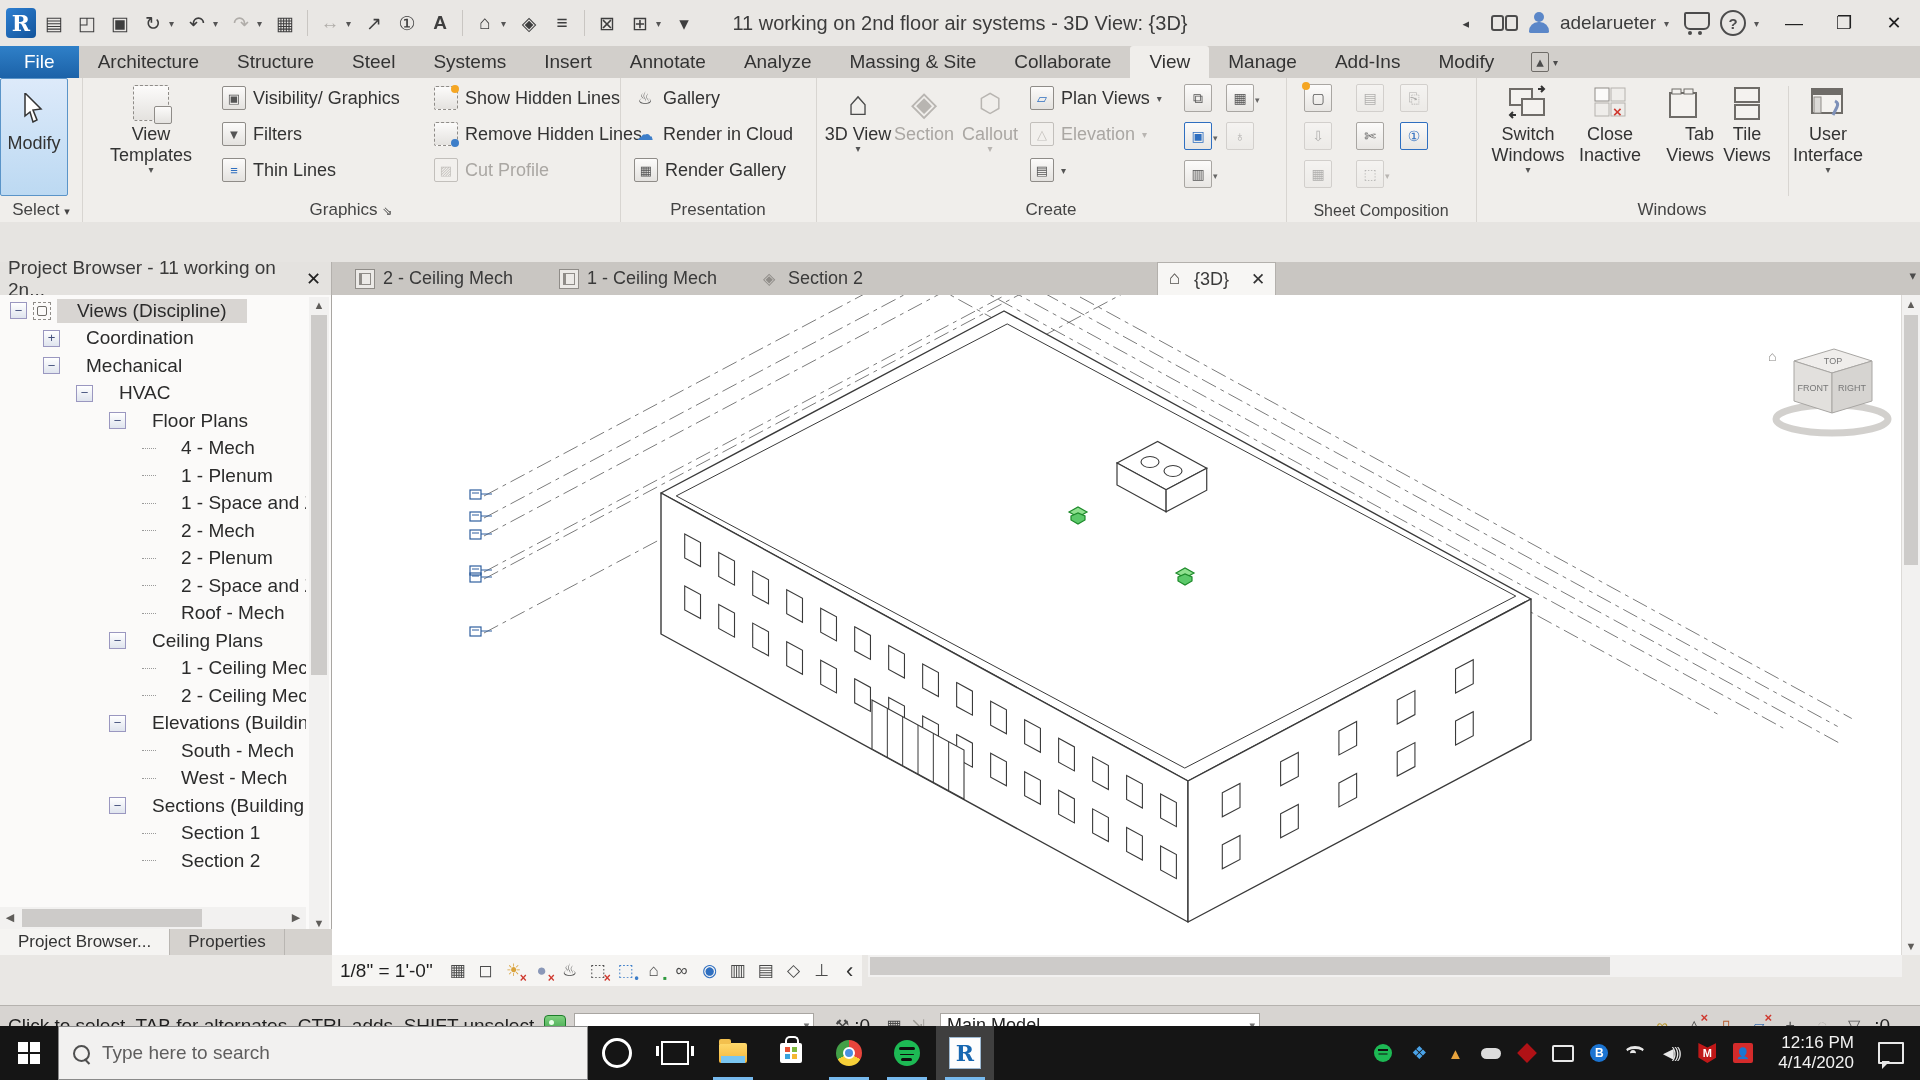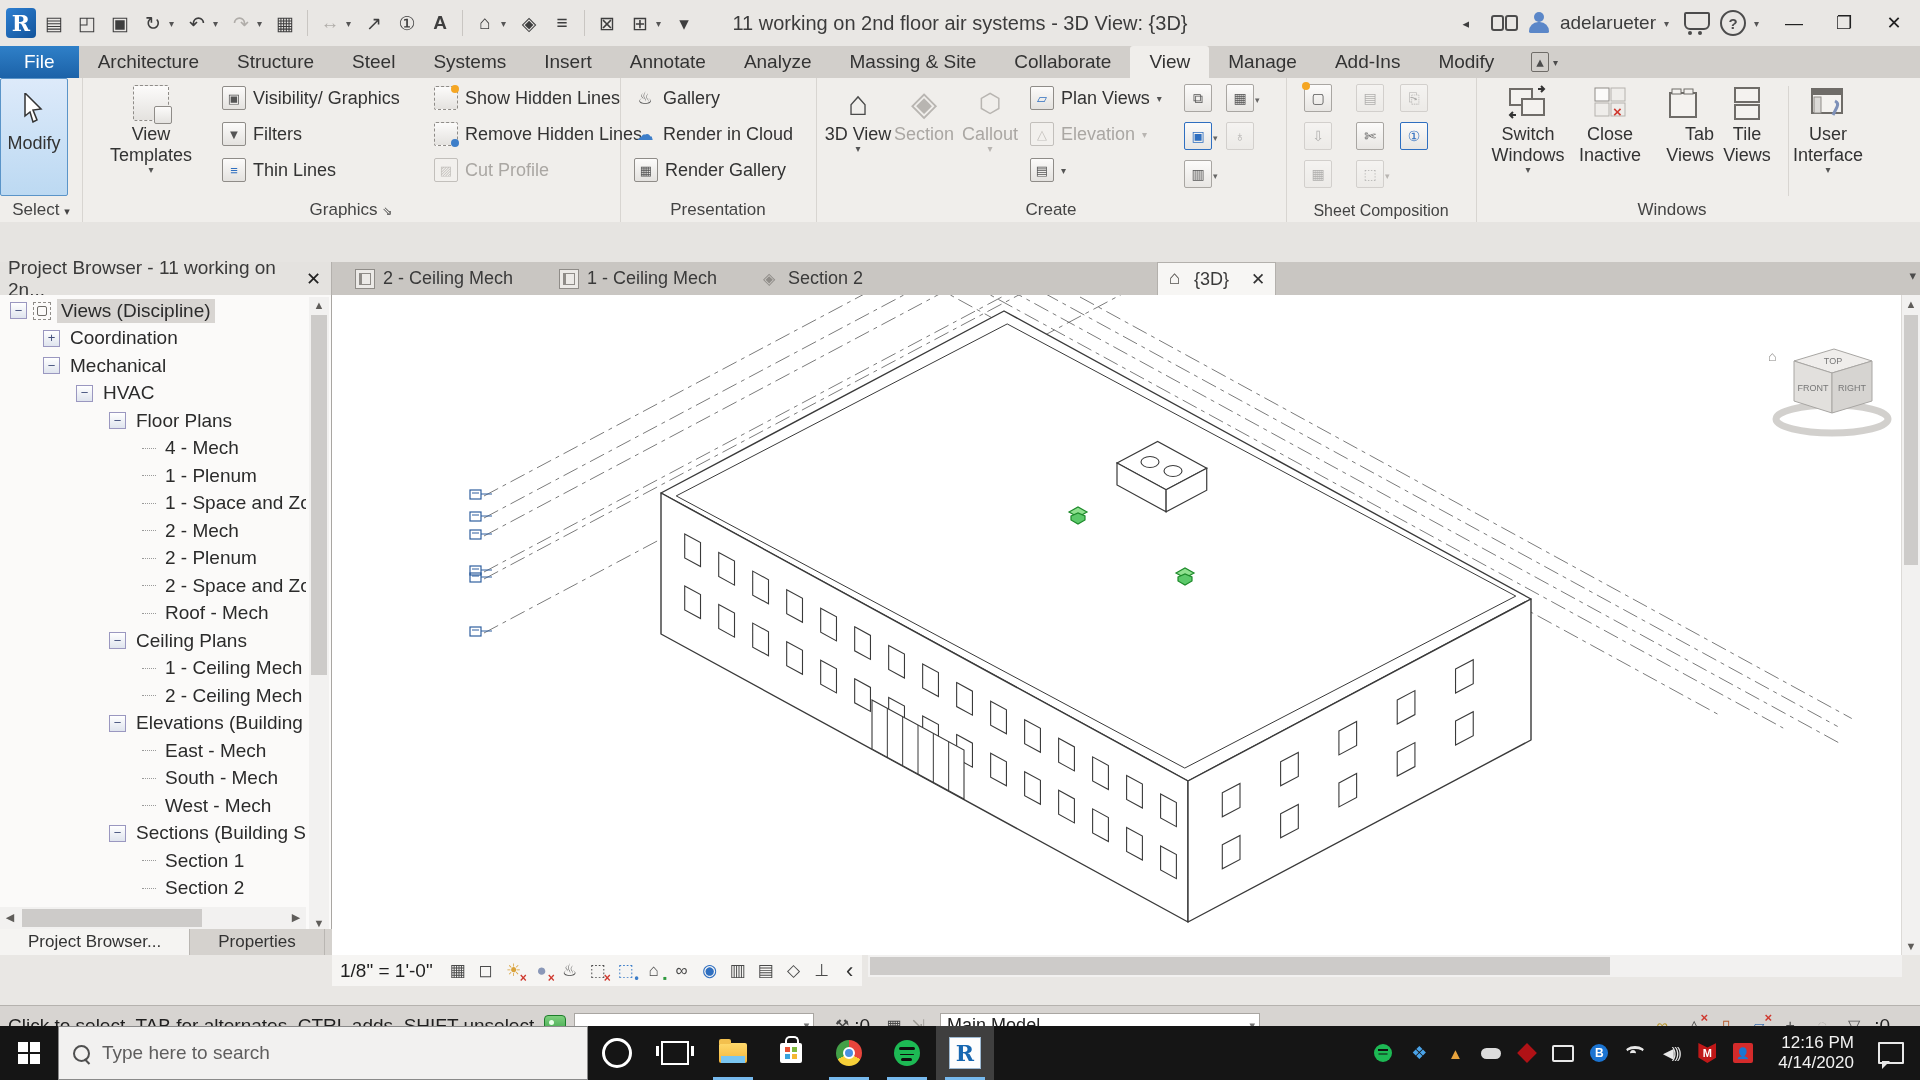--- a/index.html
+++ b/index.html
@@ -76,30 +76,30 @@
   .ticon.home{border:none;background:none;}
   .ticon.home::before{content:"⌂";color:#55524e;font-size:19px;position:absolute;left:1px;top:-3px;}
   #tablist-btn{position:absolute;right:4px;top:6px;font-size:13px;color:#4c4c4c;}
   
   #browser{position:absolute;left:0;top:295px;width:332px;height:660px;background:#fbfaf9;border-right:1px solid #a9a6a2;box-sizing:border-box;}
   #tree{position:absolute;left:0;top:2px;width:306px;height:634px;overflow:hidden;}
   .trow{height:27.5px;display:flex;align-items:center;font-size:19px;color:#2b2b2b;white-space:nowrap;}
   .expander{width:15px;height:15px;border:1px solid #9a97c0;background:linear-gradient(#fff,#dfe4ee);flex:0 0 auto;
      display:flex;align-items:center;justify-content:center;font-size:13px;color:#44507c;line-height:0;margin-right:6px;}
   .leafdash{width:14px;border-top:1px dotted #9a9a9a;margin-right:5px;flex:0 0 auto;}
-  .tlabel{padding:1px 4px;}
+  .tlabel{padding:1px 20px;}
   .tlabel.sel{background:#d8d5d2;}
   .views-icon{width:16px;height:16px;border:1px dashed #8f8c88;margin-right:6px;position:relative;flex:0 0 auto;}
   .views-icon::after{content:"";position:absolute;inset:3px;border:1px solid #6f6c68;border-radius:2px;}
   .sb-v{position:absolute;right:2px;top:2px;width:20px;height:634px;background:#f2f1f0;}
   .sb-h{position:absolute;left:0;bottom:26px;width:306px;height:22px;background:#f2f1f0;}
   .sb-thumb{position:absolute;background:#cdcbc9;}
   .sb-arrow{position:absolute;color:#5f5d5a;font-size:11px;width:100%;text-align:center;}
   #pb-tabs{position:absolute;left:0;bottom:0;width:332px;height:26px;background:#d5d2ce;display:flex;align-items:stretch;font-size:17px;color:#333;}
-  .pbtab{padding:0 28px;display:flex;align-items:center;border-right:1px solid #b9b6b2;}
+  .pbtab{padding:0 18px;display:flex;align-items:center;border-right:1px solid #b9b6b2;}
   .pbtab.active{background:#f5f4f2;}
   #canvas{position:absolute;left:332px;top:295px;width:1588px;height:660px;background:#ffffff;overflow:hidden;}
   #vscroll{position:absolute;right:0px;top:295px;width:18px;height:660px;background:#f2f1f0;border-left:1px solid #dcdad7;}
   
   #vcb{position:absolute;left:332px;top:955px;width:530px;height:31px;background:#f6f5f3;display:flex;align-items:center;gap:5px;
       font-size:19px;color:#1f1f1f;padding-left:8px;box-sizing:border-box;}
   .vcb-icon{width:24px;height:24px;display:flex;align-items:center;justify-content:center;font-size:17px;color:#4a4a4a;position:relative;}
   .vcb-icon .ovr{position:absolute;font-size:12px;font-weight:bold;right:-1px;bottom:-2px;}
   #hscroll{position:absolute;left:868px;top:955px;width:1034px;height:22px;background:#f2f1f0;}
   #hscroll .sb-thumb{left:2px;top:2px;width:740px;height:18px;}
@@ -524,24 +524,20 @@
           <span class="leafdash"></span>
           <span class="tlabel">1 - Ceiling Mech</span>
         </div>
         <div class="trow" style="padding-left: 142px;">
           <span class="leafdash"></span>
           <span class="tlabel">2 - Ceiling Mech</span>
         </div>
         <div class="trow" style="padding-left: 109px;">
           <span class="expander">−</span>
           <span class="tlabel">Elevations (Building El</span>
-        </div>
-        <div class="trow" style="padding-left: 142px;">
-          <span class="leafdash"></span>
-          <span class="tlabel">East - Mech</span>
         </div>
         <div class="trow" style="padding-left: 142px;">
           <span class="leafdash"></span>
           <span class="tlabel">South - Mech</span>
         </div>
         <div class="trow" style="padding-left: 142px;">
           <span class="leafdash"></span>
           <span class="tlabel">West - Mech</span>
         </div>
         <div class="trow" style="padding-left: 109px;">

